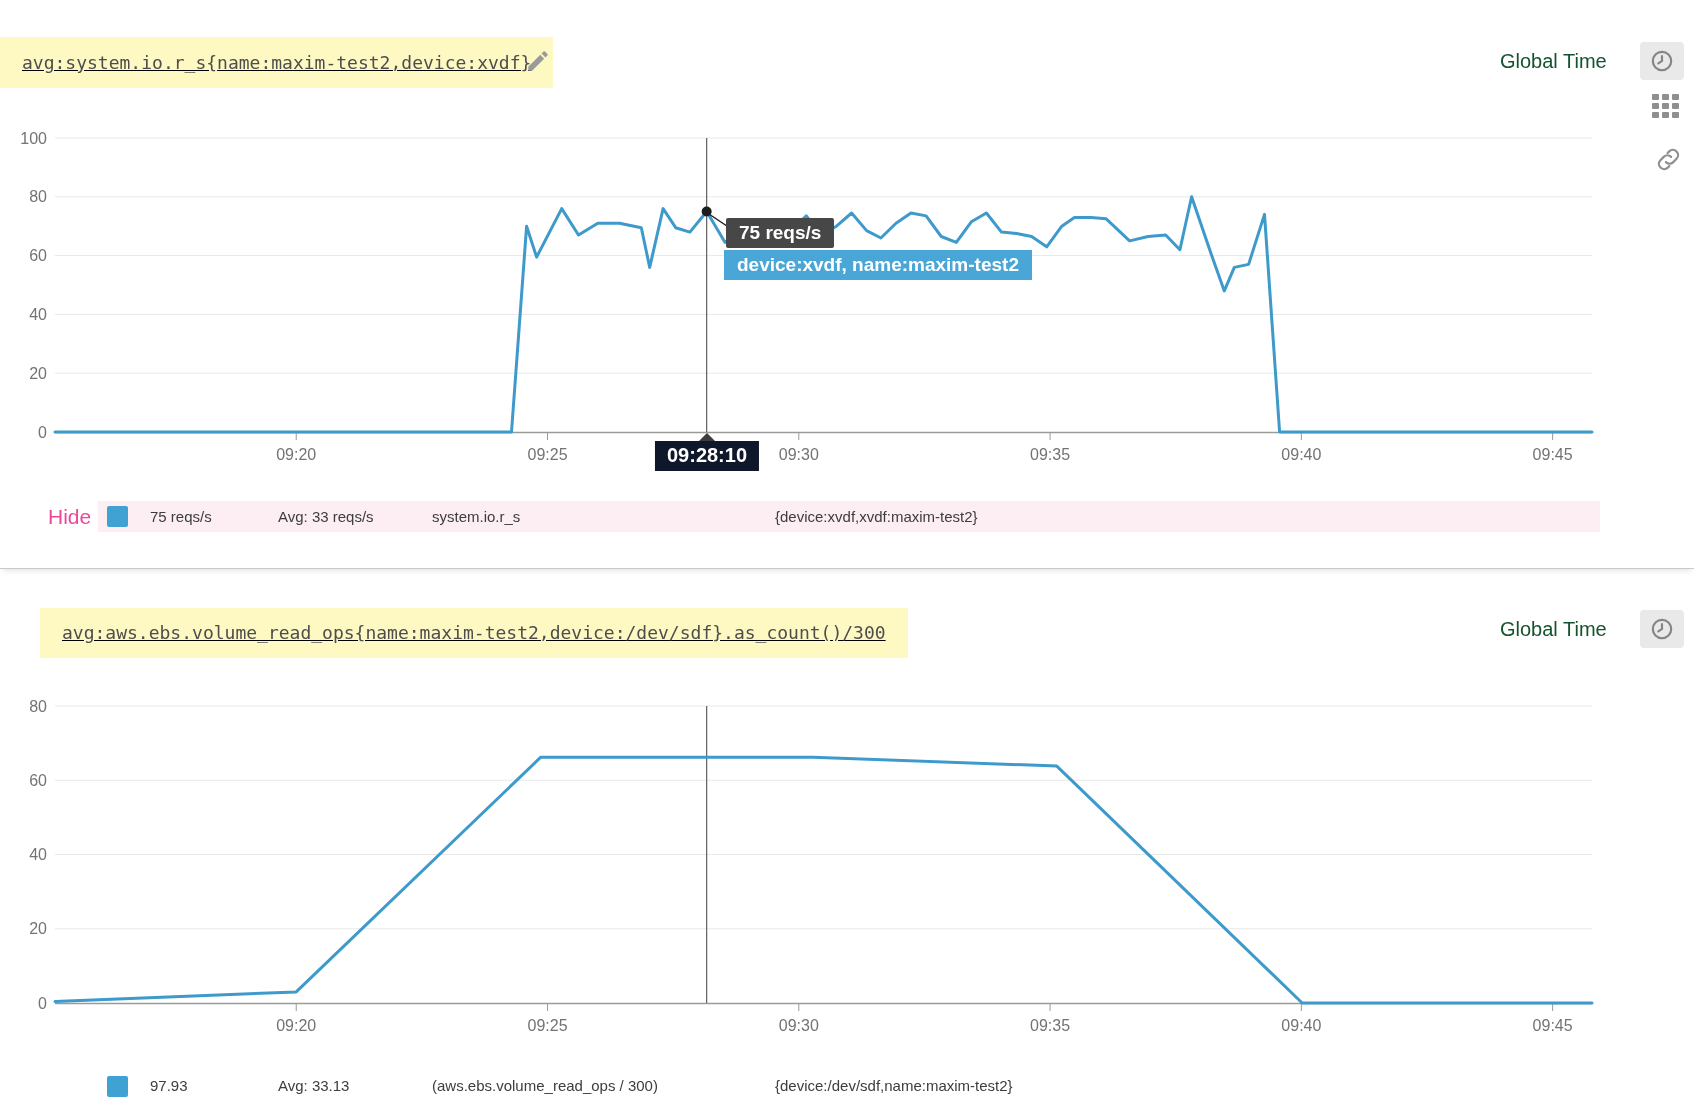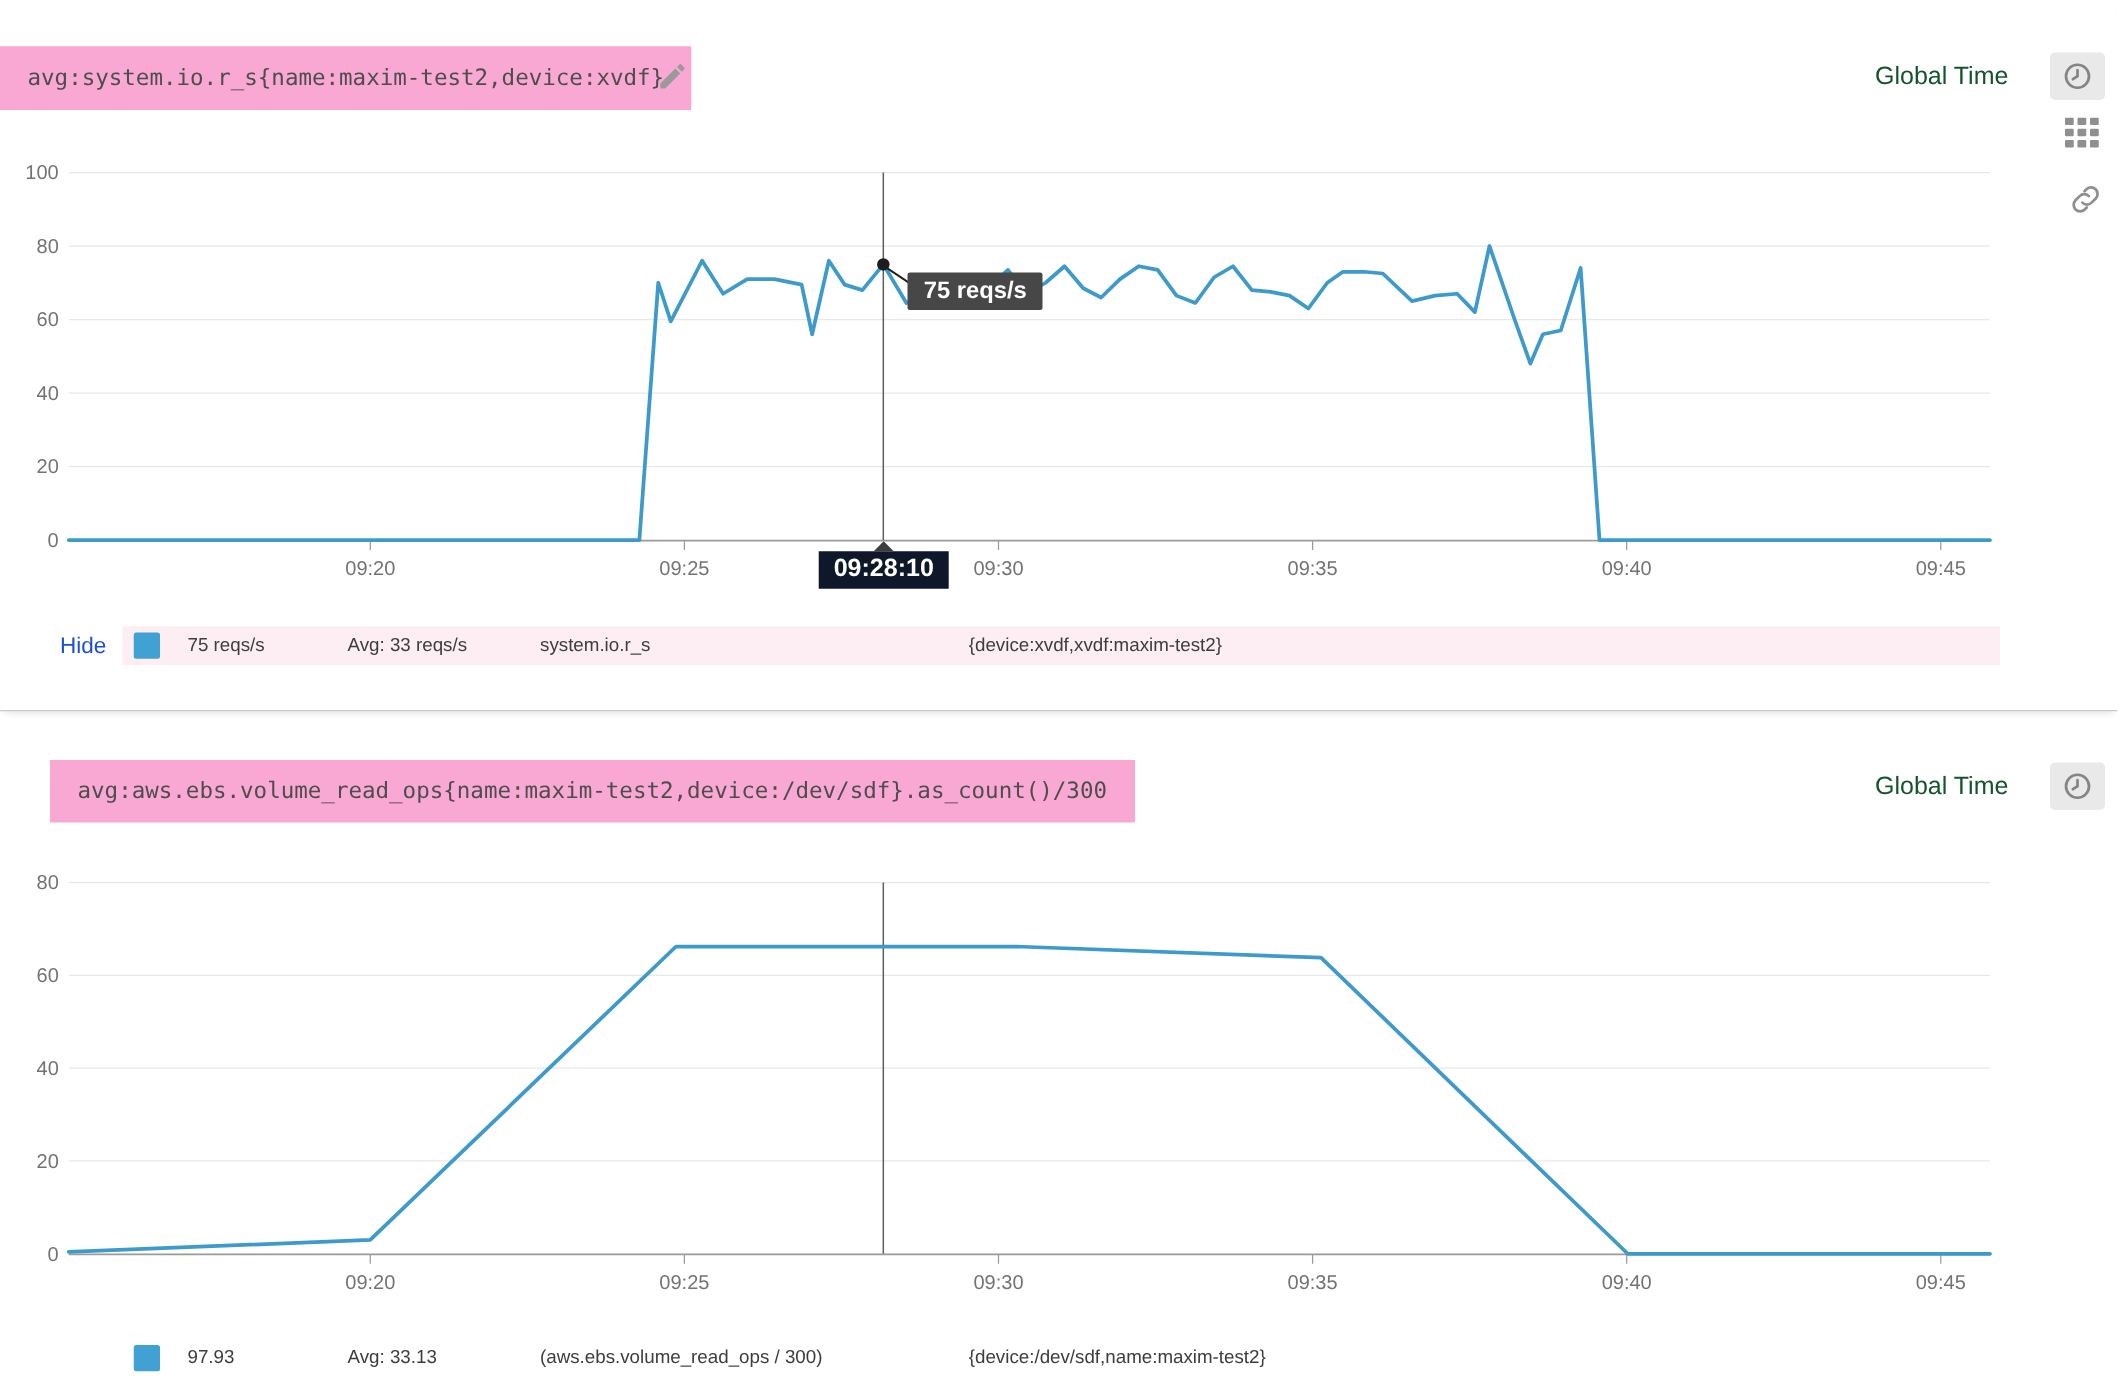--- a/index.html
+++ b/index.html
@@ -6,22 +6,22 @@
   html,body { background:#ffffff; }
   body {
     width:1694px; height:1107px; position:relative; overflow:hidden;
     font-family:"Liberation Sans", sans-serif;
   }
   .panel { position:absolute; left:0; width:1694px; background:#fff; }
   .panel1 { top:0; height:569px; border-bottom:1px solid #c9c9c9;
             box-shadow:0 4px 6px -3px rgba(0,0,0,0.14); z-index:2; }
   .panel2 { top:570px; height:537px; z-index:1; }
 
-  .query-box { position:absolute; left:0; background:#f9a8d4; height:51px;
-               line-height:51px; padding:0 22px; white-space:nowrap; }
+  .query-box { position:absolute; left:0; background:#fef9c3; height:51px;
+               line-height:51px; padding:0 22px; white-space:nowrap;text-decoration:underline; }
   .panel1 .query-box { top:37px; }
   .panel2 .query-box { top:38px; height:50px; line-height:50px;margin-left:40px; }
   .query-text { font-family:"DejaVu Sans Mono", monospace; font-size:18px; color:#4d4d4d; }
 
   .icon.pencil { position:absolute; left:525px; top:48px; width:26px; height:26px; cursor:pointer; }
 
   .gt-label { position:absolute; left:1500px; font-size:20px; color:#14532d; line-height:28px; }
   .panel1 .gt-label { top:47px; }
   .panel2 .gt-label { top:45px; }
   .clock-btn { position:absolute; left:1640px; width:44px; height:38px; background:#e9e9e9;
@@ -42,21 +42,21 @@
              font-size:19px; font-weight:bold; padding:4px 13px;
              white-space:nowrap; z-index:4; }
   .cursor-label { position:absolute; left:707px; top:441px; transform:translateX(-50%);
                   background:#0f172a; color:#fff; font-size:20px; font-weight:bold;
                   padding:3px 12px 4px; white-space:nowrap; z-index:5; }
   .cursor-label::before { content:""; position:absolute; top:-8px; left:50%;
                   margin-left:-8px; border:8px solid transparent; border-top:none;
                   border-bottom:8px solid #3d3d3d; }
 
   .hide-btn { position:absolute; left:48px; top:501px; height:31px; line-height:31px;
-              font-size:18px; color:#1d4ed8; cursor:pointer; }
+              font-size:21px; color:#ec4899; cursor:pointer; }
   .legend-row { position:absolute; left:98px; top:501px; width:1502px; height:31px; }
   .legend-row.pink { background:#fceef3; }
   .panel2 .legend-row { height:30px; }
   .sw { position:absolute; left:9px; top:5px; width:21px; height:21px; border-radius:2px;
         background:#3fa2d2; }
   .lg { position:absolute; top:0; line-height:31px; font-size:15px; color:#3d3d3d;
         white-space:nowrap; }
   .panel2 .lg { line-height:30px; }
   .lg-val   { left:52px; }
   .lg-avg   { left:180px; }
@@ -134,20 +134,21 @@
   <span class="link-ic">
     <svg width="27" height="25" viewBox="0 0 24 24">
       <g fill="none" stroke="#8f8f8f" stroke-width="2.1" stroke-linecap="round">
         <path d="M9.5 14.5a5 5 0 0 0 7.07 0l3.2-3.2a5 5 0 0 0-7.07-7.07l-1.6 1.6"></path>
         <path d="M14.5 9.5a5 5 0 0 0-7.07 0l-3.2 3.2a5 5 0 0 0 7.07 7.07l1.6-1.6"></path>
       </g>
     </svg>
   </span>
 
   <div class="tt-dark">75 reqs/s</div>
+  <div class="tt-blue" style="background: rgb(74, 166, 214);">device:xvdf, name:maxim-test2</div>
   <div class="cursor-label">09:28:10</div>
 
   <div class="hide-btn">Hide</div>
   <div class="legend-row pink">
     <span class="sw" style="background: rgb(63, 162, 210);"></span>
     <span class="lg lg-val">75 reqs/s</span>
     <span class="lg lg-avg">Avg: 33 reqs/s</span>
     <span class="lg lg-met">system.io.r_s</span>
     <span class="lg lg-scope">{device:xvdf,xvdf:maxim-test2}</span>
   </div>

